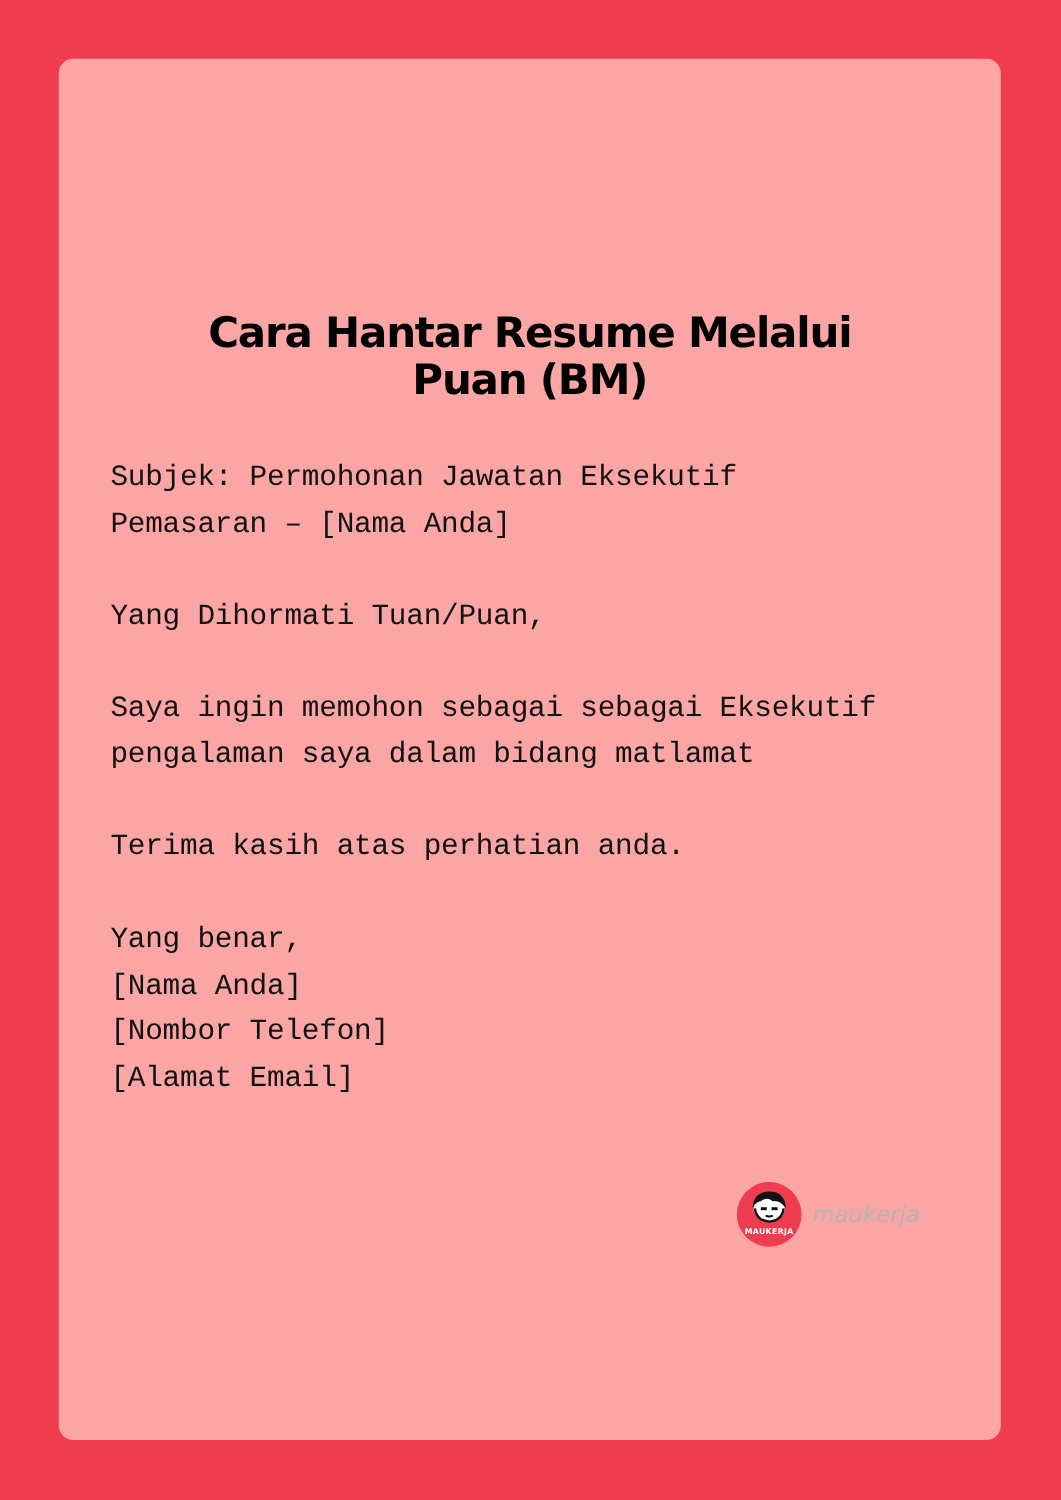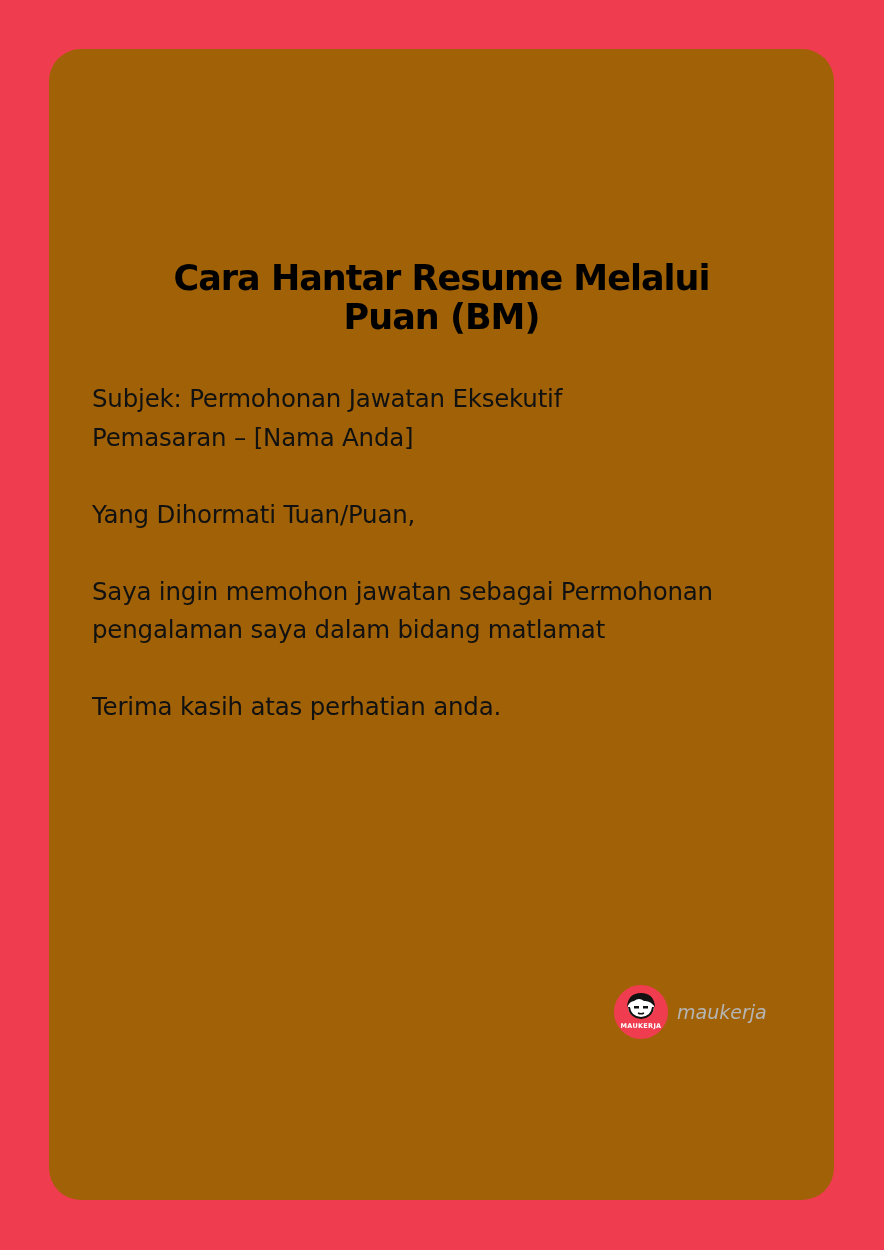--- a/index.html
+++ b/index.html
@@ -3,35 +3,35 @@
 <meta charset="utf-8">
 <style>
   html, body { margin:0; padding:0; }
   body {
     width:884px; height:1250px; background:#EF3D4F;
     position:relative; overflow:hidden;
     font-family:"Liberation Sans", "DejaVu Sans", sans-serif;
   }
   .card {
     position:absolute; left:49px; top:49px; width:785px; height:1151px;
-    background:#a16207; border-radius:32px;
+    background:#fca5a5; border-radius:12px;
   }
   .title {
     position:absolute; left:0; right:0; top:210px;
     text-align:center; font-family:"DejaVu Sans", sans-serif;
     font-weight:bold; font-size:35px; line-height:39px; color:#000;
     letter-spacing:-1px;
   }
   .title div { margin:0; }
   .body {
     position:absolute; left:92px; top:380px; width:700px;
     font-family:"DejaVu Sans", sans-serif; font-size:24.5px;
     line-height:38.5px; color:#111; letter-spacing:-0.2px;
   }
-  .body p { margin:0 0 38.5px 0; }
+  .body p { margin:0 0 38.5px 0;font-family:Liberation Mono, monospace; }
   .body .line { display:block; white-space:nowrap; }
   .logo {
     position:absolute; left:614px; top:985px; display:flex; align-items:center;
   }
   .logo-circle {
     width:54px; height:54px; border-radius:50%; background:#EF3D4F;
     position:relative; overflow:hidden;
   }
   .logo-text {
     margin-left:9px; font-family:"DejaVu Sans", sans-serif; font-style:italic;
@@ -55,25 +55,31 @@
 
 <div class="body">
   <p>
     <span class="line">Subjek: Permohonan Jawatan Eksekutif</span>
     <span class="line">Pemasaran – [Nama Anda]</span>
   </p>
   <p>
     <span class="line">Yang Dihormati Tuan/Puan,</span>
   </p>
   <p>
-    <span class="line">Saya ingin memohon jawatan sebagai Permohonan</span>
+    <span class="line">Saya ingin memohon sebagai sebagai Eksekutif</span>
     <span class="line">pengalaman saya dalam bidang matlamat</span>
   </p>
   <p>
     <span class="line">Terima kasih atas perhatian anda.</span>
+  </p>
+  <p>
+    <span class="line">Yang benar,</span>
+    <span class="line">[Nama Anda]</span>
+    <span class="line">[Nombor Telefon]</span>
+    <span class="line">[Alamat Email]</span>
   </p>
 </div>
 
 <div class="logo">
   <div class="logo-circle">
     <svg width="54" height="54" viewBox="0 0 54 54">
       <ellipse cx="27" cy="22" rx="13" ry="11" fill="#fff"></ellipse>
       <path d="M13 22 Q14 8 27 8 Q40 8 41 22 Q36 15 30 16 Q25 12 20 16 Q16 16 13 22 Z" fill="#111"></path>
       <path d="M15 22 Q16 32 27 33 Q38 32 39 22" fill="none" stroke="#111" stroke-width="2"></path>
       <rect x="20" y="21" width="5" height="2.5" fill="#111"></rect>

